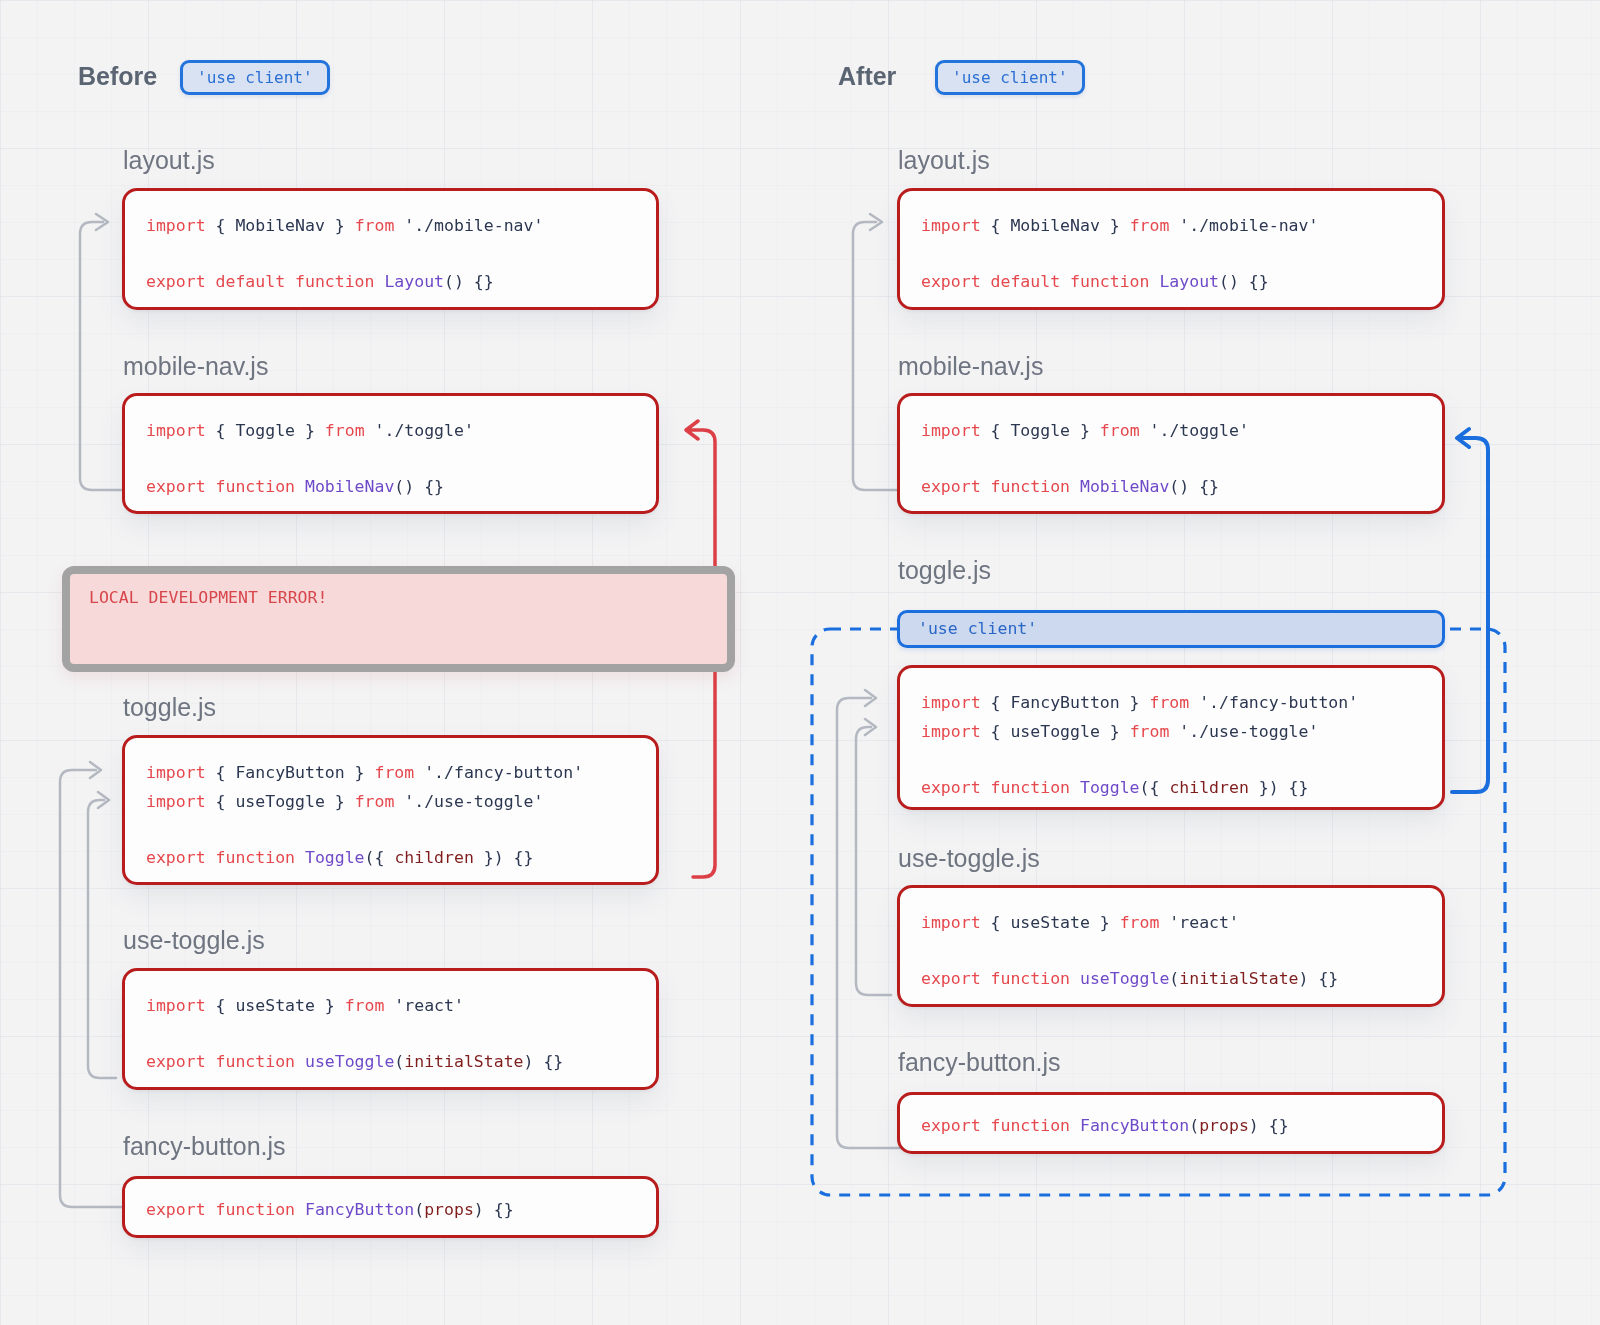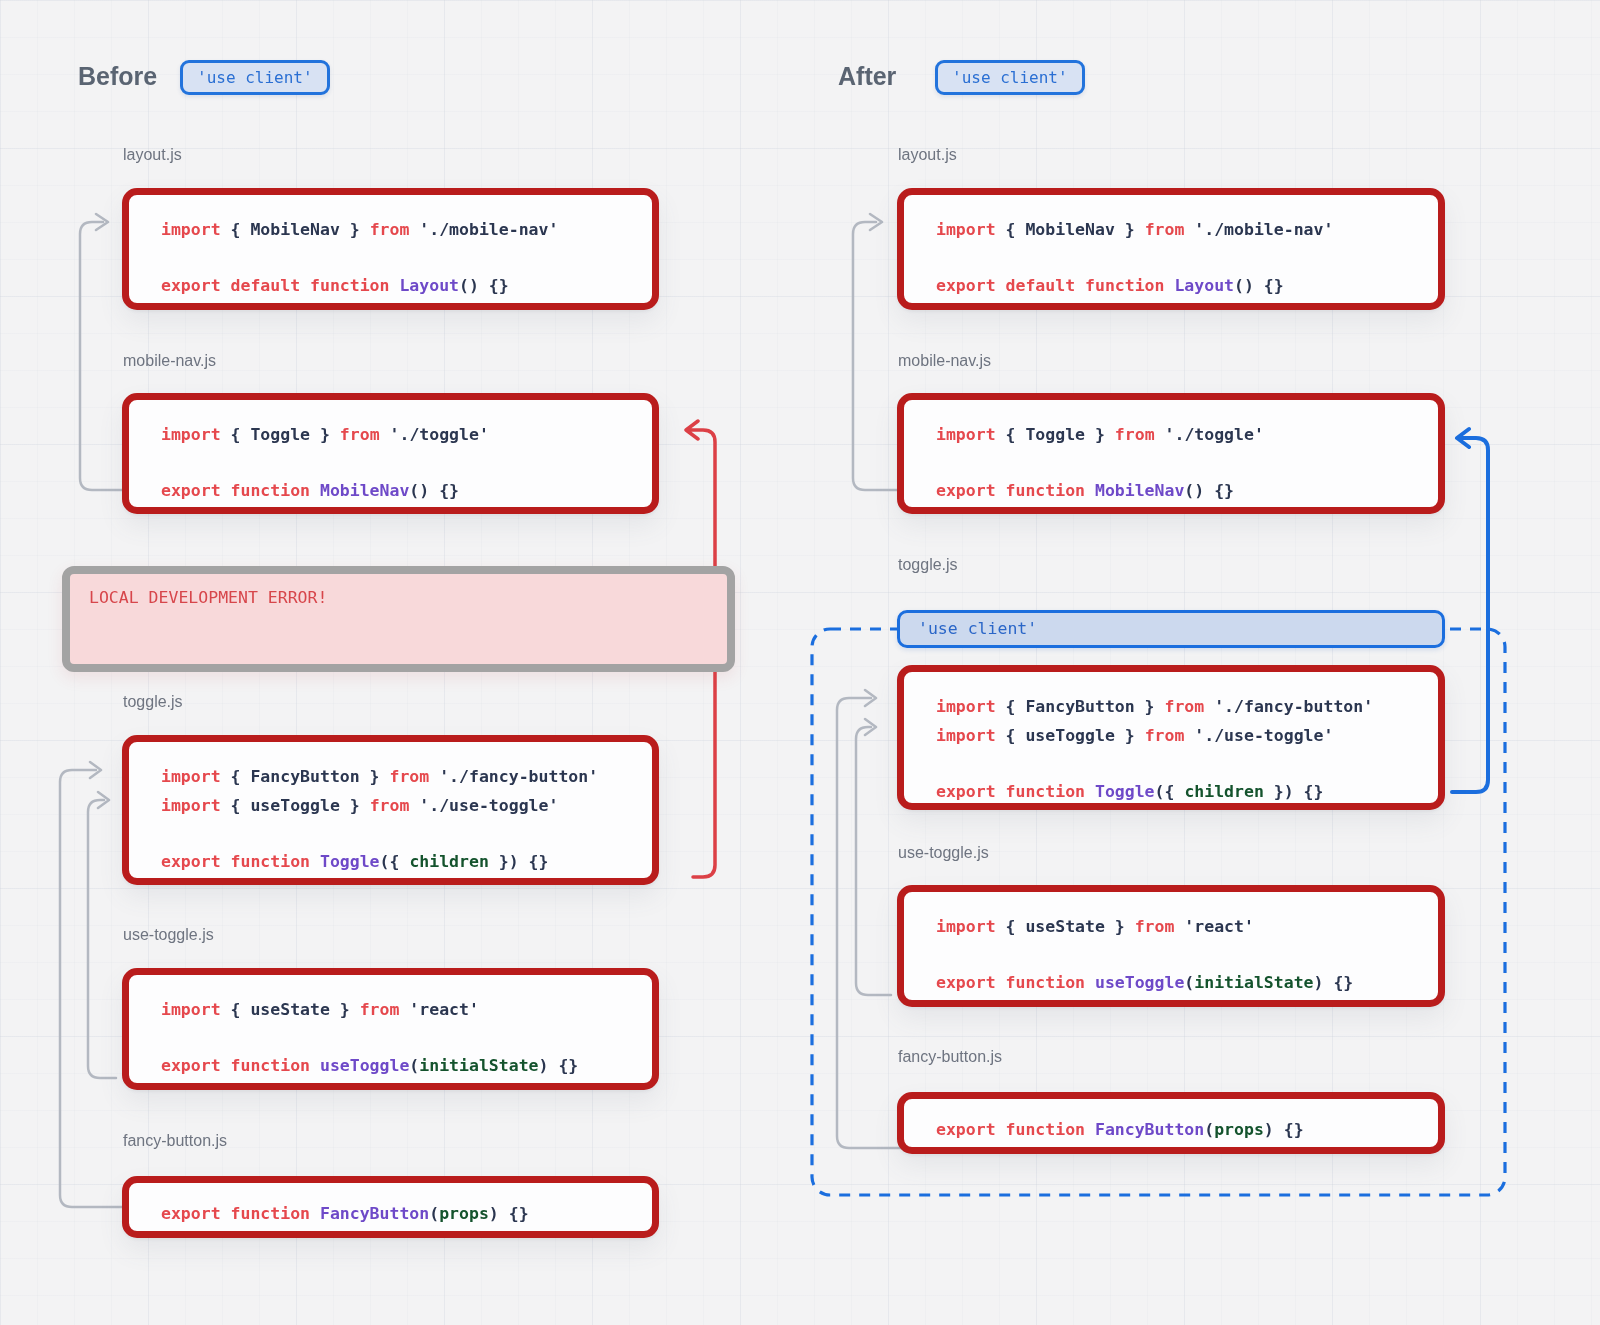--- a/index.html
+++ b/index.html
@@ -11,31 +11,31 @@
       linear-gradient(90deg, rgba(200,206,218,.20) 1px, transparent 1px),
       linear-gradient(rgba(200,206,218,.10) 1px, transparent 1px),
       linear-gradient(90deg, rgba(200,206,218,.10) 1px, transparent 1px);
     background-size:148px 148px,148px 148px,37px 37px,37px 37px;}
   svg.wires{position:absolute;left:0;top:0;z-index:1;}
   .heading{position:absolute;z-index:2;font-size:25px;font-weight:700;color:#5a6472;}
   .badge{position:absolute;z-index:2;height:29px;padding:0 14px;
          border:3px solid #2273dc;border-radius:9px;background:#d8e2f3;
          color:#2a6fd3;font-family:"DejaVu Sans Mono","Liberation Mono",monospace;
          font-size:16px;line-height:29px;box-shadow:0 2px 4px rgba(40,80,160,.12);}
-  .file-label{position:absolute;z-index:2;font-size:16px;color:#6e7480;}
-  .card{position:absolute;z-index:2;background:#fdfdfe;border:7px solid #b91c1c;
+  .file-label{position:absolute;z-index:2;font-size:25px;color:#6e7480;}
+  .card{position:absolute;z-index:2;background:#fdfdfe;border:3px solid #b91c1c;
         border-radius:15px;box-sizing:border-box;overflow:hidden;
-        padding:20px 18px 0 32px;
-        box-shadow:0 2px 3px rgba(40,50,70,.05),0 12px 26px rgba(90,100,125,.09);font-weight:bold;}
+        padding:20px 18px 0 21px;
+        box-shadow:0 2px 3px rgba(40,50,70,.05),0 12px 26px rgba(90,100,125,.09);}
   .code-line{height:29px;line-height:29px;white-space:pre;
              font-family:"DejaVu Sans Mono","Liberation Mono",monospace;
              font-size:16.5px;color:#2b3650;}
   .code-blank{height:27px;}
   .tok-kw{color:#e5484d;}
-  .tok-prm{color:#14532d;text-align:right;}
+  .tok-prm{color:#7f1d1d;text-align:right;}
   .tok-pl{color:#2b3650;}
   .tok-fn{color:#6e49c8;}
   .tok-t{}
   .tok-b{font-weight:700;}
   .error-box{position:absolute;z-index:3;box-sizing:border-box;
              background:#f8d9da;border:8px solid #a3a3a3;border-radius:12px;
              padding:9px 19px 0 19px;box-shadow:0 6px 16px rgba(200,60,70,.10);}
   .error-box .code-line{color:#d7464b;}
   .use-client-bar{position:absolute;z-index:3;box-sizing:border-box;height:38px;
              border:3px solid #1b6ede;border-radius:10px;background:#ccd9ee;

